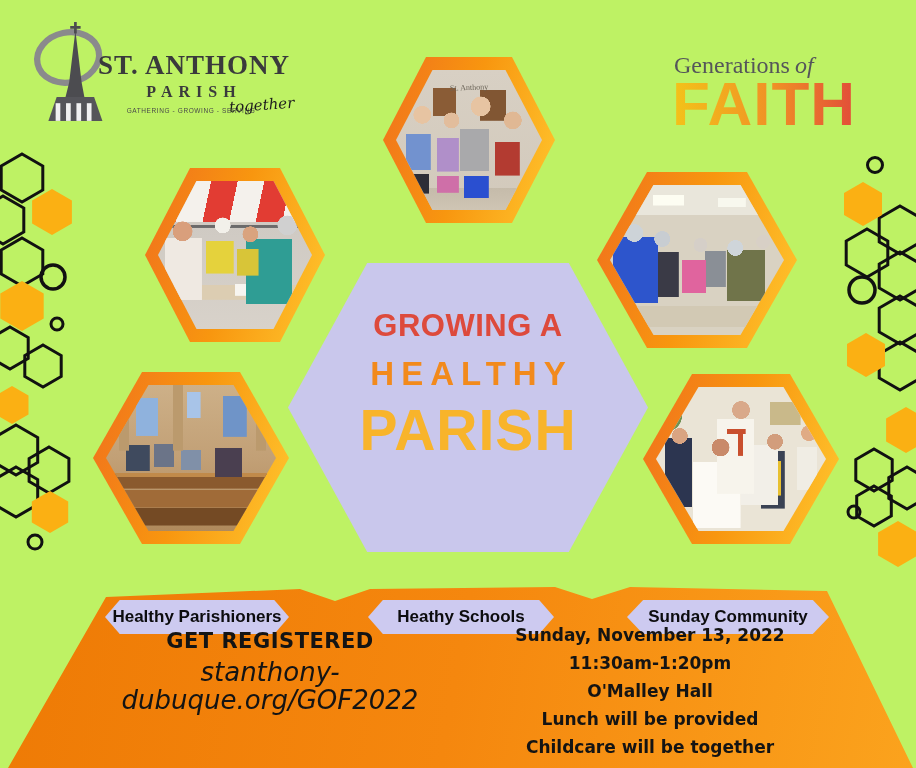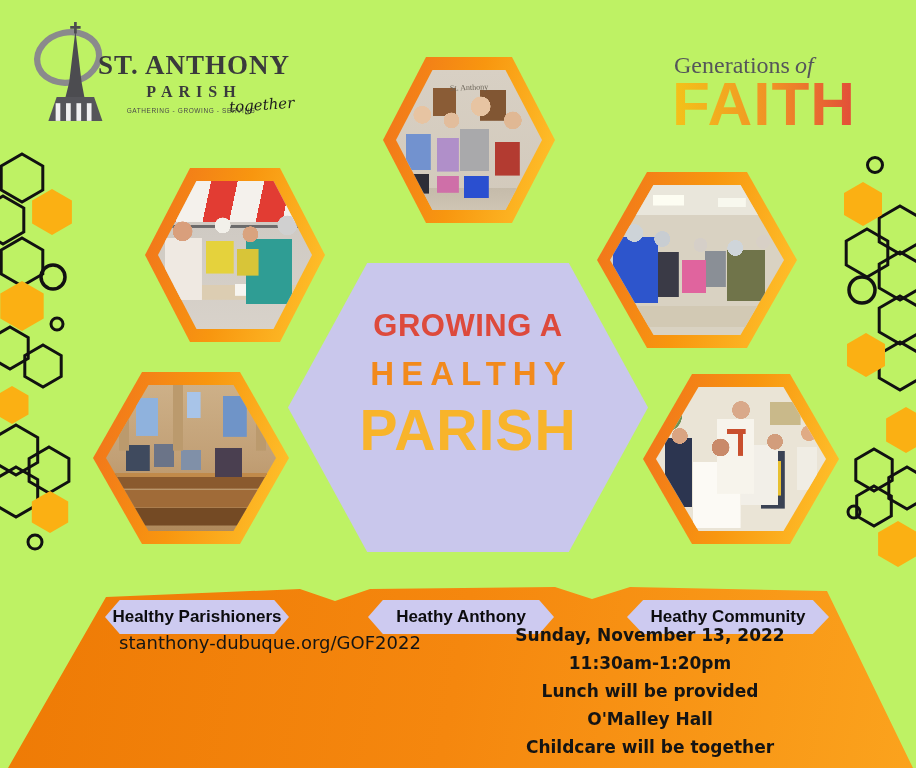--- a/index.html
+++ b/index.html
@@ -29,21 +29,21 @@
     font-size:17px;font-weight:bold;color:#0c0c0e;z-index:6;margin-top:32px;}
 
   
   #band{left:0;top:560px;width:916px;height:208px;z-index:4;
     background:linear-gradient(100deg,#ee7a05 0%,#f5870e 50%,#fba31d 100%);
     clip-path:polygon(106px 37px,300px 29px,335px 41px,370px 29px,555px 27px,592px 39px,630px 27px,827px 31px,913px 208px,8px 208px);}
   .footer-col{position:absolute;z-index:7;text-align:center;color:#141414;
     font-family:"DejaVu Sans",sans-serif;}
   #register{left:55px;top:629px;width:430px;}
   #register .hd{font-size:21px;font-weight:800;letter-spacing:.5px;margin-bottom:5px;}
-  #register .ln{font-size:18px;line-height:28px;font-weight:400;}
+  #register .ln{font-size:26px;line-height:28px;font-weight:400;font-style:italic;}
   #event{left:452px;top:621px;width:396px;}
   #event .ln{font-size:17px;line-height:28px;font-weight:700;}
 
   
   #parish-logo{left:28px;top:20px;width:280px;height:112px;}
   #parish-text{position:absolute;left:70px;top:30px;width:186px;text-align:center;color:#3a3a3c;}
   #parish-name{font-family:"Liberation Serif",serif;font-size:27px;font-weight:700;letter-spacing:1px;white-space:nowrap;}
   #parish-sub{font-family:"Liberation Serif",serif;font-size:16px;font-weight:700;letter-spacing:6px;margin-top:2px;text-indent:6px;}
   #parish-tagline{font-size:6.5px;letter-spacing:.6px;color:#4a4a4a;margin-top:6px;}
   #parish-script{font-family:"DejaVu Serif",serif;font-style:italic;font-size:15px;color:#1d1d1d;
@@ -266,31 +266,32 @@
     <div id="hx-line2">HEALTHY</div>
     <div id="hx-line3">PARISH</div>
   </div>
 
   <div class="abs" id="band"></div>
 
   <div class="pillar" style="left:105px;width:184px;">
     <span>Healthy Parishioners</span>
   </div>
   <div class="pillar" style="left:368px;width:186px;">
-    <span>Heathy Anthony</span>
+    <span>Heathy Schools</span>
   </div>
   <div class="pillar" style="left:627px;width:202px;">
-    <span>Heathy Community</span>
+    <span>Sunday Community</span>
   </div>
 
   <div class="footer-col" id="register">
+    <div class="hd">GET REGISTERED</div>
     <div class="ln">stanthony-dubuque.org/GOF2022</div>
   </div>
 
   <div class="footer-col" id="event">
     <div class="ln">Sunday, November 13, 2022</div>
     <div class="ln">11:30am-1:20pm</div>
+    <div class="ln">O'Malley Hall</div>
     <div class="ln">Lunch will be provided</div>
-    <div class="ln">O'Malley Hall</div>
     <div class="ln">Childcare will be together</div>
   </div>
 
 </div>
 
 </body></html>

